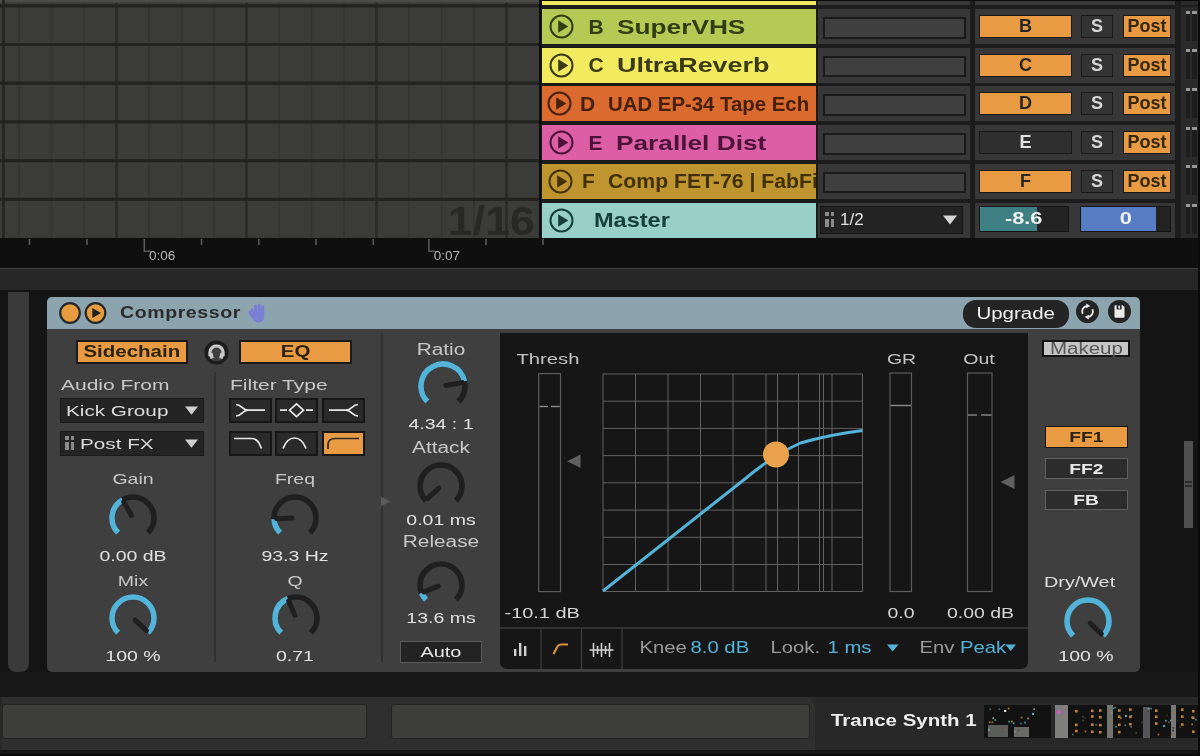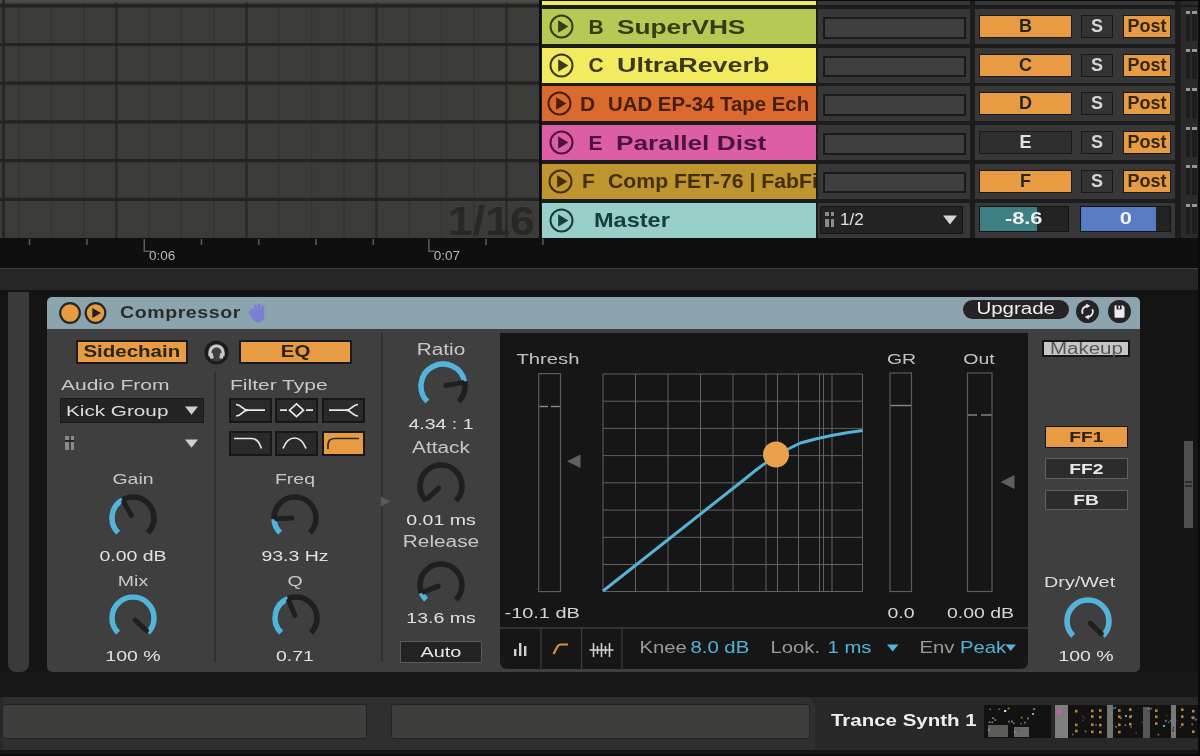--- a/index.html
+++ b/index.html
@@ -242,21 +242,21 @@
 <svg class="ab" style="left:246px;top:302px" width="23" height="22">
 <g fill="#7b7fd4">
 <rect x="4.6" y="6.2" width="3.1" height="8" rx="1.5"></rect>
 <rect x="8.1" y="2.6" width="3.1" height="9" rx="1.5"></rect>
 <rect x="11.6" y="1.6" width="3.1" height="10" rx="1.5"></rect>
 <rect x="15.1" y="3.2" width="3.1" height="9" rx="1.5"></rect>
 <path d="M4.6,10 L18.2,8.5 L18.2,14.5 Q18.2,20.4 12.4,20.4 Q8.6,20.4 6.9,17.4 L3.2,12.6 Q2.2,11.2 3.5,10.3 Q4.0,10 4.6,10 Z"></path>
 <path d="M3.0,11.5 Q1.8,10.2 3.0,9.3 Q4.2,8.5 5.3,9.8 L7.3,12.6 L5.5,14.6 Z"></path>
 </g>
     </svg>
-<div class="ab ct" style="left:963px;top:299.5px;width:106px;height:19px;background:#242424;border-radius:13px;color:#f0f0f0;font-size:16px;">
+<div class="ab ct" style="left:963px;top:299.5px;width:106px;height:28px;background:#242424;border-radius:13px;color:#f0f0f0;font-size:16px;">
       <em>Upgrade</em>
     </div>
 <svg class="ab" style="left:1074px;top:299px" width="62" height="25">
  <circle cx="13.5" cy="12.5" r="11.5" fill="#242424"></circle>
  <g stroke="#e8e8e8" stroke-width="1.8" fill="none">
   <path d="M8.6,14.8 A5.6,5.6 0 0 1 13,7"></path>
   <path d="M18.4,10.2 A5.6,5.6 0 0 1 14,18"></path>
  </g>
  <path d="M12.2,4.6 L16.4,6.9 L12.2,9.2 Z" fill="#e8e8e8"></path>
  <path d="M14.8,20.4 L10.6,18.1 L14.8,15.8 Z" fill="#e8e8e8"></path>
@@ -279,20 +279,23 @@
       <em>EQ</em>
     </div>
 <div class="ab" style="left:61px;top:376px;font-size:15px;color:#c8c8c8"><span class="lab2">Audio From</span></div>
 <div class="ab" style="left:230px;top:376px;font-size:15px;color:#c8c8c8"><span class="lab2">Filter Type</span></div>
 <div class="ab dd" style="left:60px;top:398px;width:144px;height:24.5px">
       <span style="margin-left:5px">Kick Group</span>
     </div>
 <svg class="ab" style="left:184px;top:405px" width="15" height="11">
       <path d="M1,1.5 L14,1.5 L7.5,9.8 Z" fill="#cfcfcf"></path>
     </svg>
+<div class="ab dd" style="left:60px;top:430.5px;width:144px;height:25.5px">
+      <span style="margin-left:19px">Post FX</span>
+    </div>
 <div class="ab" style="left:65px;top:436px;width:3.5px;height:14px;background:#8a8a8a"></div>
 <div class="ab" style="left:70.5px;top:436px;width:3.5px;height:14px;background:#8a8a8a"></div>
 <div class="ab" style="left:65px;top:440px;width:9px;height:2.2px;background:#242424"></div>
 <svg class="ab" style="left:184px;top:438px" width="15" height="11">
       <path d="M1,1.5 L14,1.5 L7.5,9.8 Z" fill="#cfcfcf"></path>
     </svg>
 <div class="ab fbtn" style="left:228.5px;top:398px;width:43px;height:24.5px"></div>
 <svg class="ab" style="left:228.5px;top:398.0px" width="43" height="24.5">
       <g stroke="#e8e8e8" stroke-width="1.7" fill="none">
         <path d="M7,6.5 C13,6.5 13,12.2 19,12.2 L36,12.2"></path>

